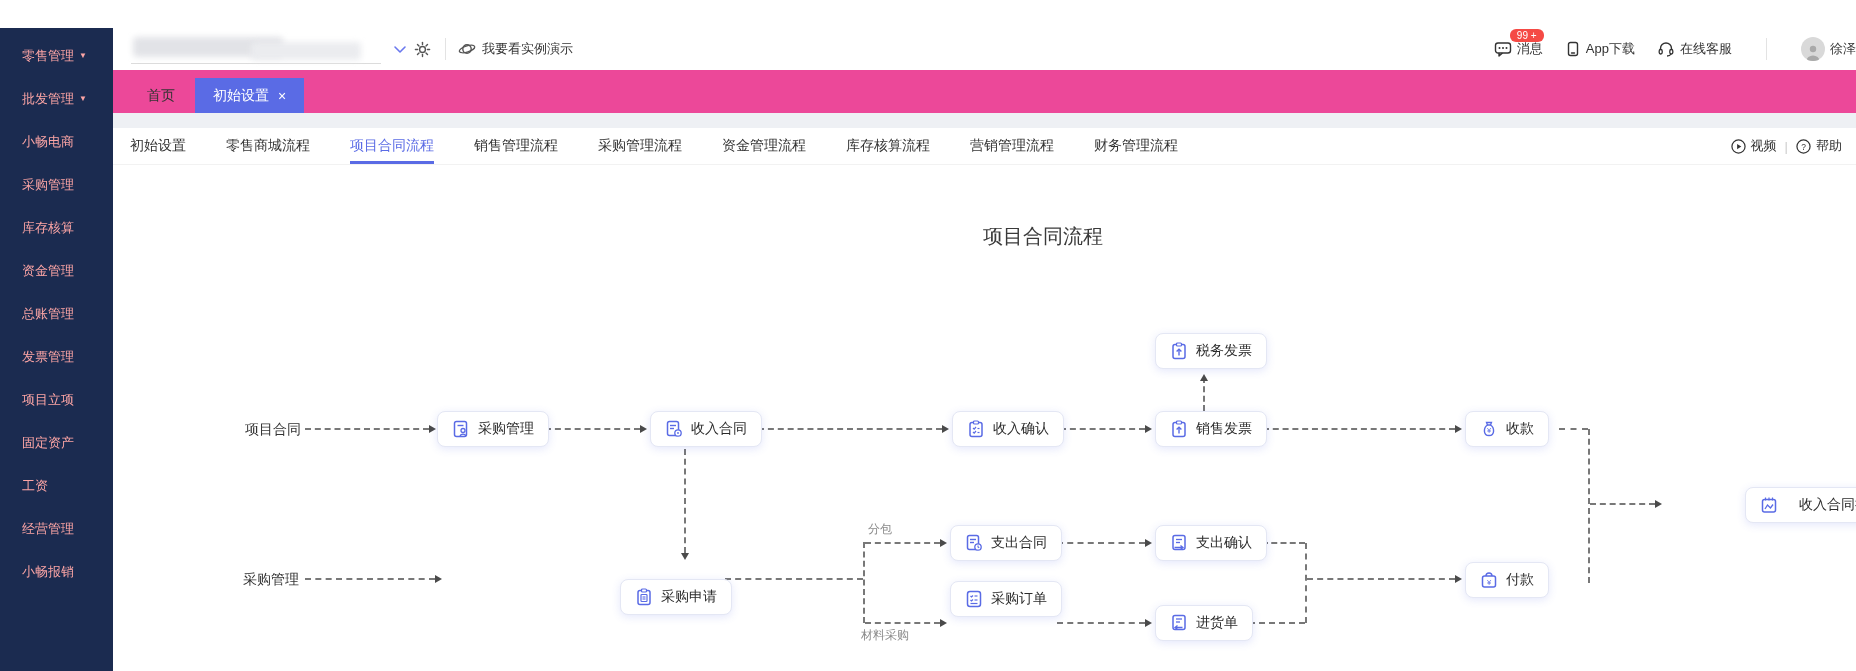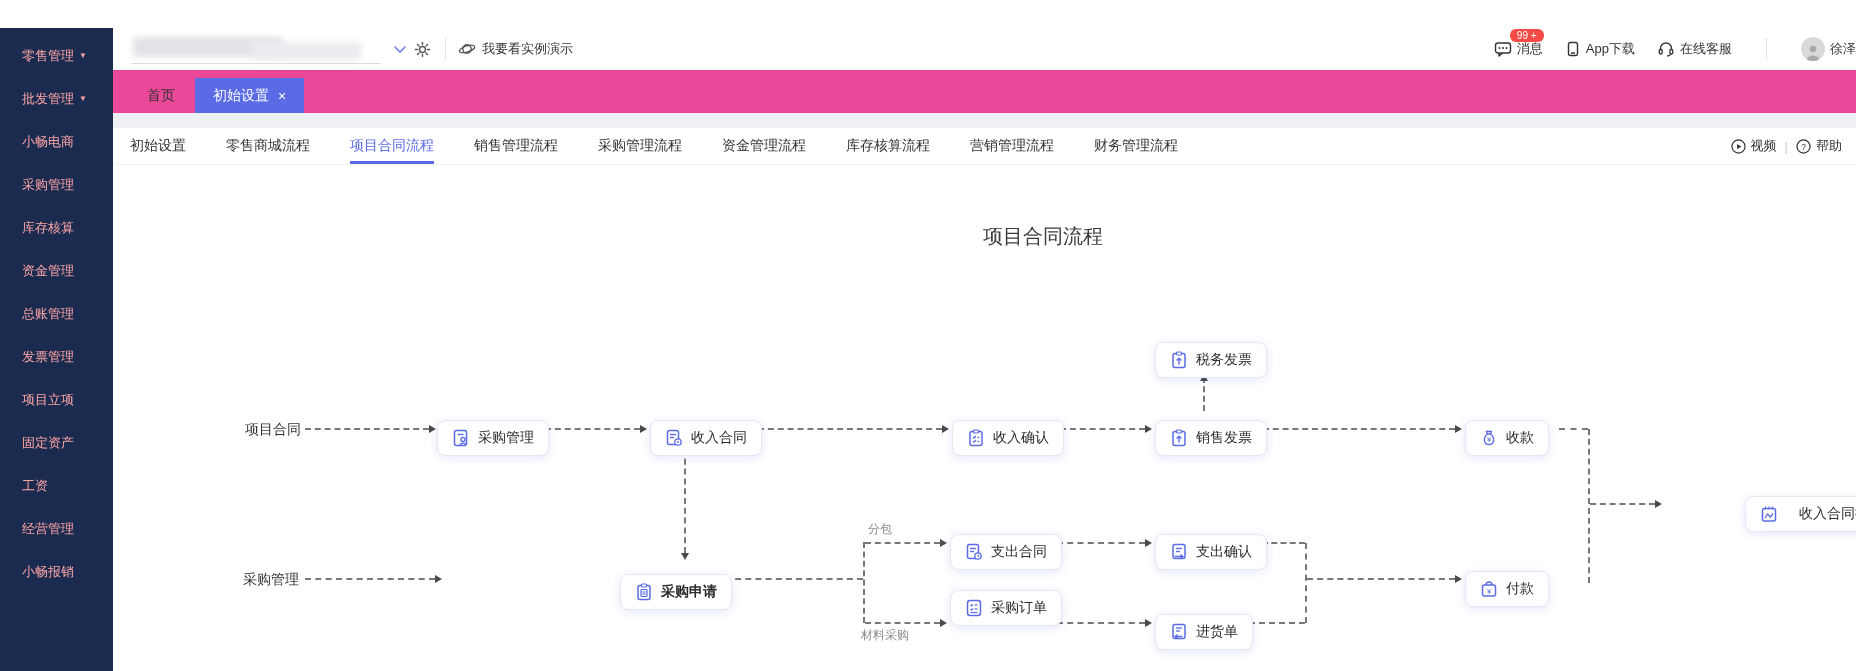--- a/index.html
+++ b/index.html
@@ -52,24 +52,24 @@
   .ft-sep { color:#ccc; }
 
   
   .canvas { position:relative; flex:1; overflow:hidden; }
   .flow-title { position:absolute; left:810px; top:58px; width:240px; text-align:center; font-size:20px; color:#3a3a3a; font-weight:500; }
   .lane-label { position:absolute; font-size:14px; color:#333; }
   .lbl1 { left:132px; top:256px; }
   .lbl2 { left:130px; top:406px; }
   .node { position:absolute; height:36px; background:#fff; border:1px solid #e4e7f4; border-radius:8px;
     box-shadow:0 2px 8px rgba(90,107,229,0.16); display:flex; align-items:center; gap:8px; padding:0 14px;
-    font-size:14px; color:#2b2b2b; cursor:pointer; white-space:nowrap;margin-top:9px; }
+    font-size:14px; color:#2b2b2b; cursor:pointer; white-space:nowrap; }
   .n1 { left:324px; top:246px; } .n2 { left:537px; top:246px; } .n3 { left:839px; top:246px; }
   .n4 { left:1042px; top:246px; } .n5 { left:1042px; top:168px; } .n6 { left:1352px; top:246px; }
-  .n7 { left:507px; top:400px;font-weight:bold; } .n8 { left:837px; top:360px; } .n9 { left:1042px; top:360px; }
+  .n7 { left:507px; top:414px; } .n8 { left:837px; top:360px; } .n9 { left:1042px; top:360px; }
   .n10 { left:837px; top:416px; } .n11 { left:1042px; top:440px; } .n12 { left:1352px; top:397px; }
   .n13 { left:1632px; top:322px;gap:21px; }
   .branch-label { position:absolute; font-size:12px; color:#8a8a8a; }
   .bl1 { left:755px; top:356px; } .bl2 { left:748px; top:462px; }
 
   .hline { position:absolute; height:0; border-top:2px dashed #787878; }
   .vline { position:absolute; width:0; border-left:2px dashed #787878; }
   .ar { position:absolute; width:0; height:0; border:4px solid transparent; border-left:7px solid #4a4a4a; }
   .au { position:absolute; width:0; height:0; border:4px solid transparent; border-bottom:7px solid #4a4a4a; }
   .ad { position:absolute; width:0; height:0; border:4px solid transparent; border-top:7px solid #4a4a4a; }

